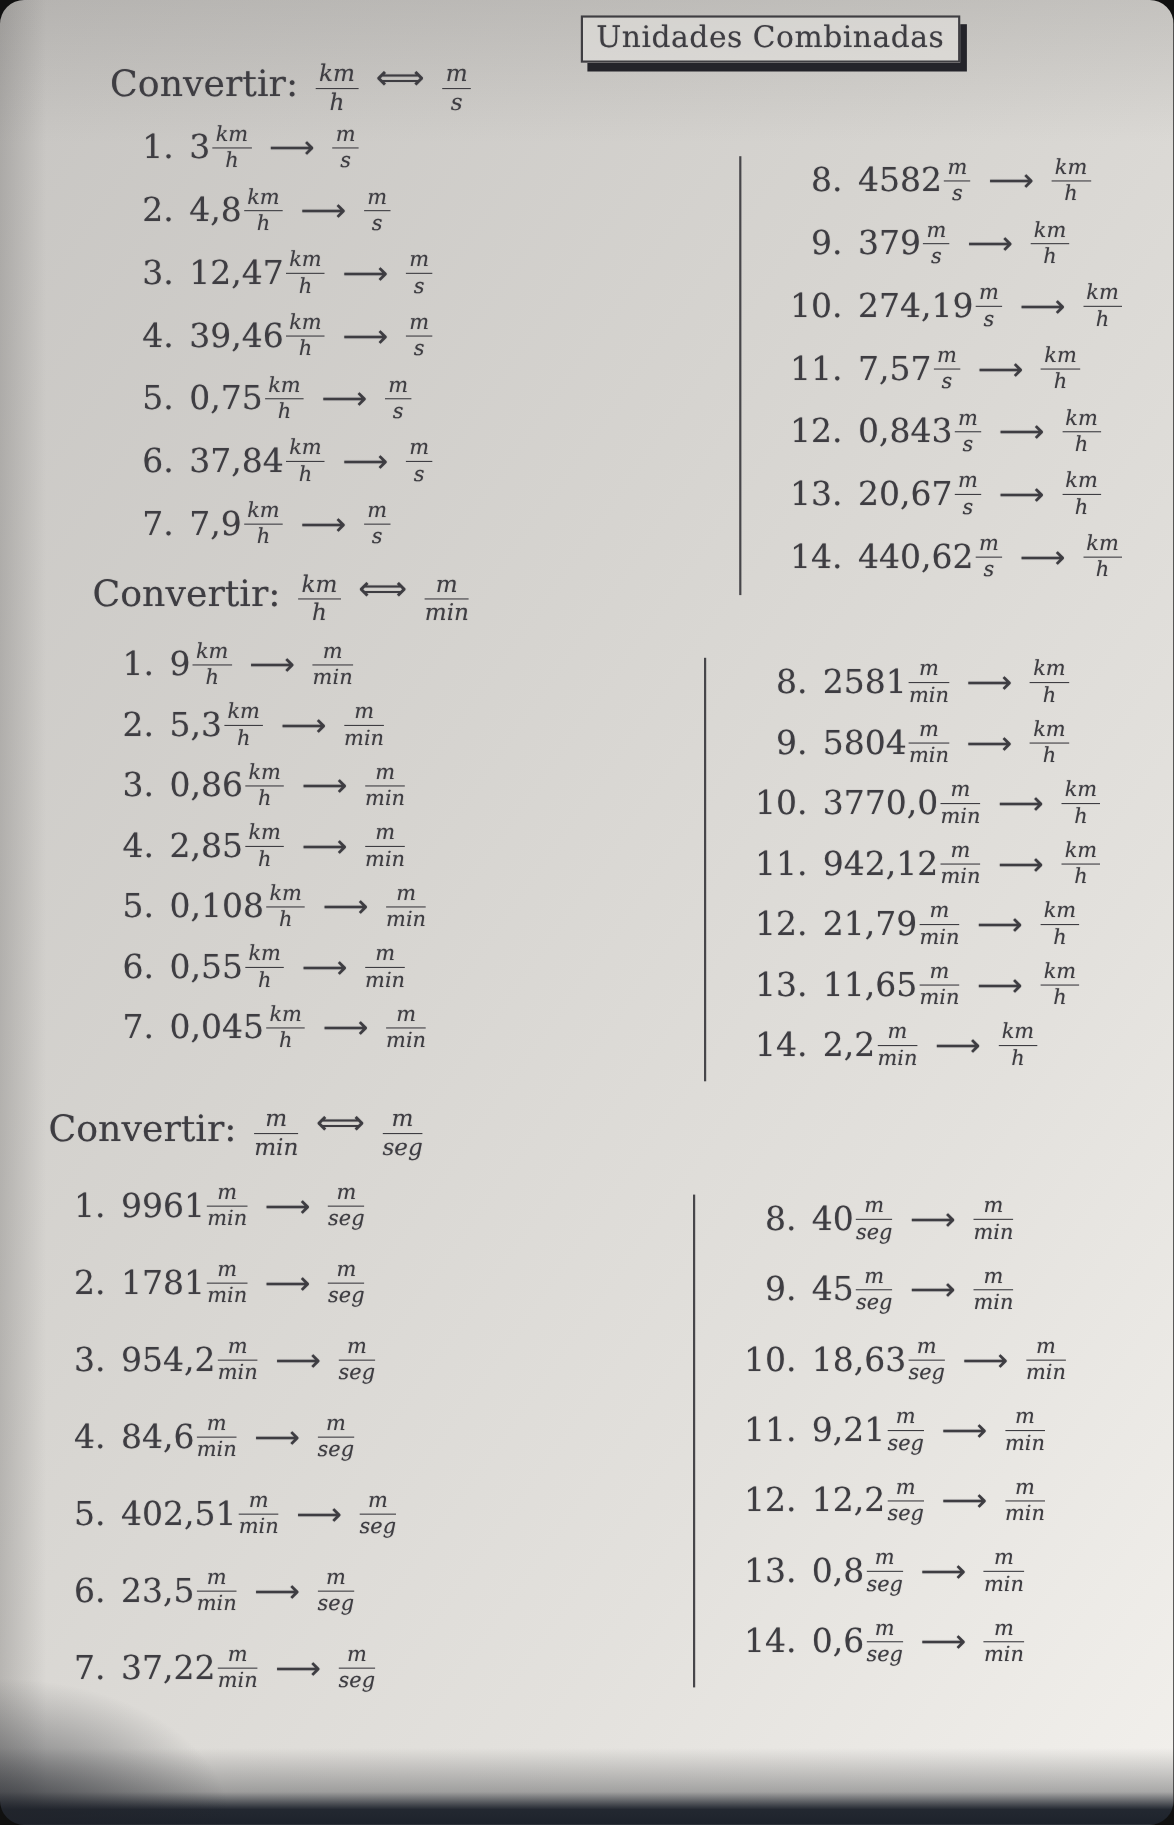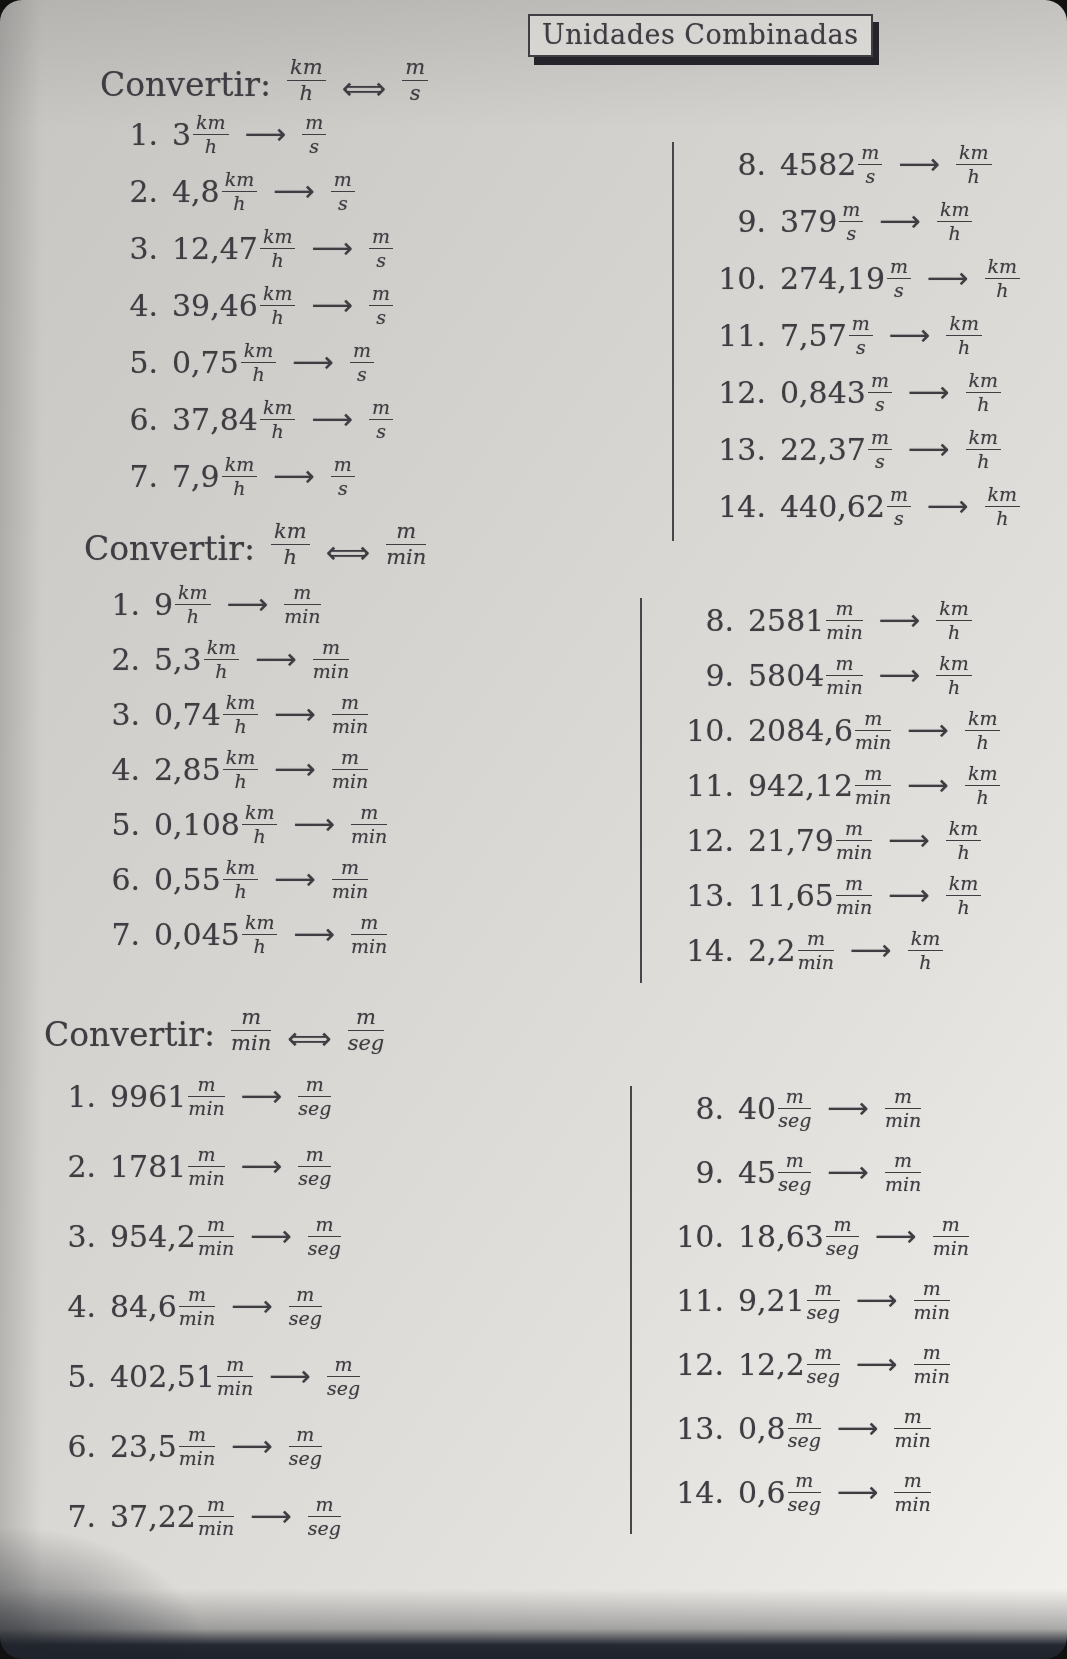--- a/index.html
+++ b/index.html
@@ -23,21 +23,21 @@
     border:2px solid #3f3e42;
     background:rgba(232,230,226,0.55);
     box-shadow:6px 8px 0 0 #24242a;
     font-size:27px;
     letter-spacing:0.5px;
     white-space:nowrap;
   }
   .sec{position:absolute;left:0;top:0;width:100%;}
   .sec-header{
     position:absolute;
-    display:flex;align-items:flex-end;gap:14px;
+    display:flex;align-items:flex-start;gap:14px;
     font-size:33px;white-space:nowrap;
   }
   .sec-header .frac{font-size:21px;}
   .col{
     position:absolute;
     display:flex;flex-direction:column;
   }
   .col.ruled{border-left:2px solid #47464a;padding-left:36px;}
   .row{
     display:flex;align-items:center;
@@ -257,21 +257,21 @@
         <span class="fden">s</span>
       </span>
       <span class="arrow">⟶</span>
       <span class="frac">
         <span class="fnum">km</span>
         <span class="fden">h</span>
       </span>
     </div>
         <div class="row txt-soft">
       <span class="num numw-r">13.</span>
-      <span class="val">22,37</span>
+      <span class="val">20,67</span>
       <span class="frac">
         <span class="fnum">m</span>
         <span class="fden">s</span>
       </span>
       <span class="arrow">⟶</span>
       <span class="frac">
         <span class="fnum">km</span>
         <span class="fden">h</span>
       </span>
     </div>
@@ -326,21 +326,21 @@
         <span class="fden">h</span>
       </span>
       <span class="arrow">⟶</span>
       <span class="frac">
         <span class="fnum">m</span>
         <span class="fden">min</span>
       </span>
     </div>
         <div class="row txt-soft">
       <span class="num numw-l">3.</span>
-      <span class="val">0,74</span>
+      <span class="val">0,86</span>
       <span class="frac">
         <span class="fnum">km</span>
         <span class="fden">h</span>
       </span>
       <span class="arrow">⟶</span>
       <span class="frac">
         <span class="fnum">m</span>
         <span class="fden">min</span>
       </span>
     </div>
@@ -419,21 +419,21 @@
         <span class="fden">min</span>
       </span>
       <span class="arrow">⟶</span>
       <span class="frac">
         <span class="fnum">km</span>
         <span class="fden">h</span>
       </span>
     </div>
         <div class="row txt-soft">
       <span class="num numw-r">10.</span>
-      <span class="val">2084,6</span>
+      <span class="val">3770,0</span>
       <span class="frac">
         <span class="fnum">m</span>
         <span class="fden">min</span>
       </span>
       <span class="arrow">⟶</span>
       <span class="frac">
         <span class="fnum">km</span>
         <span class="fden">h</span>
       </span>
     </div>

